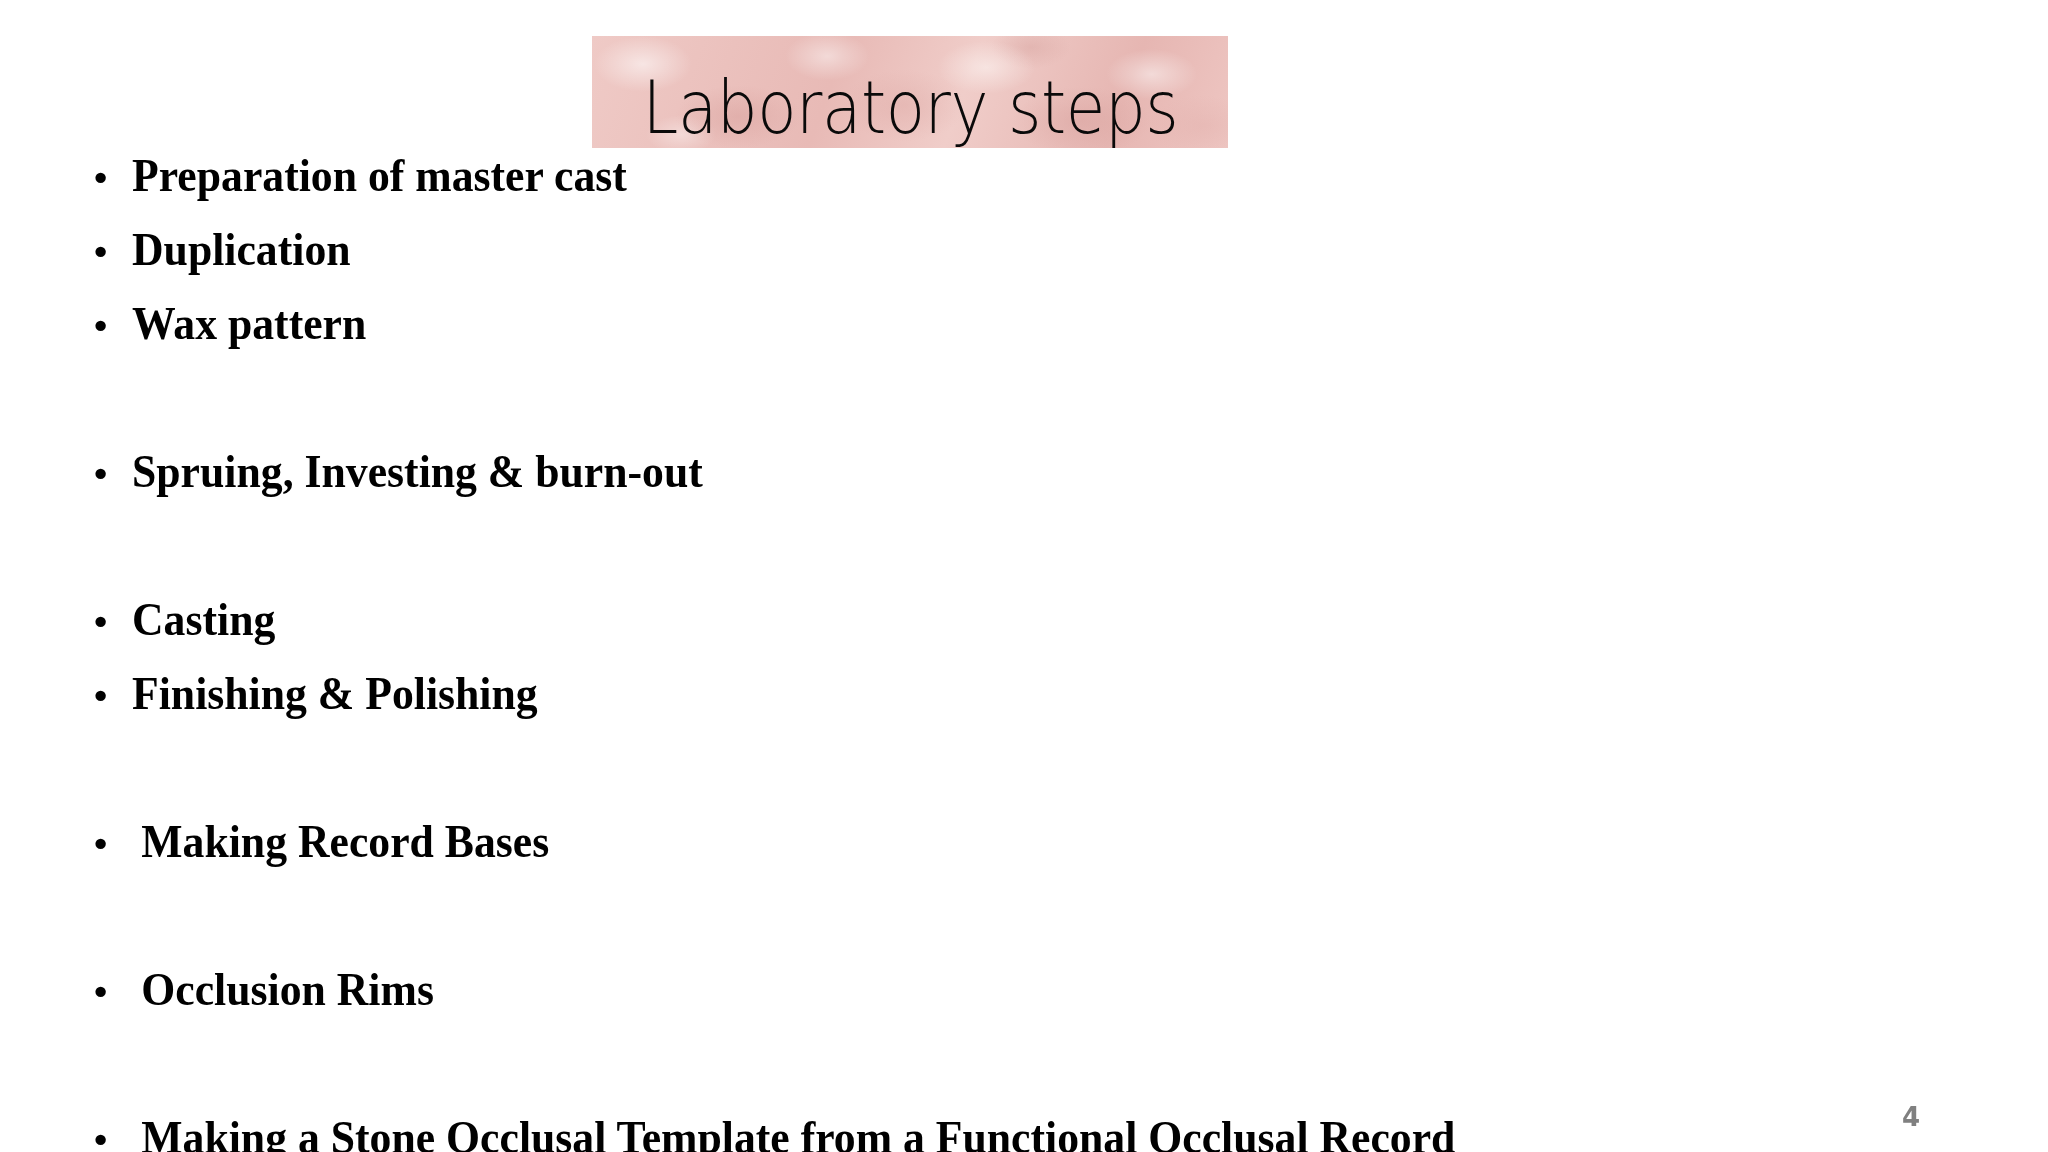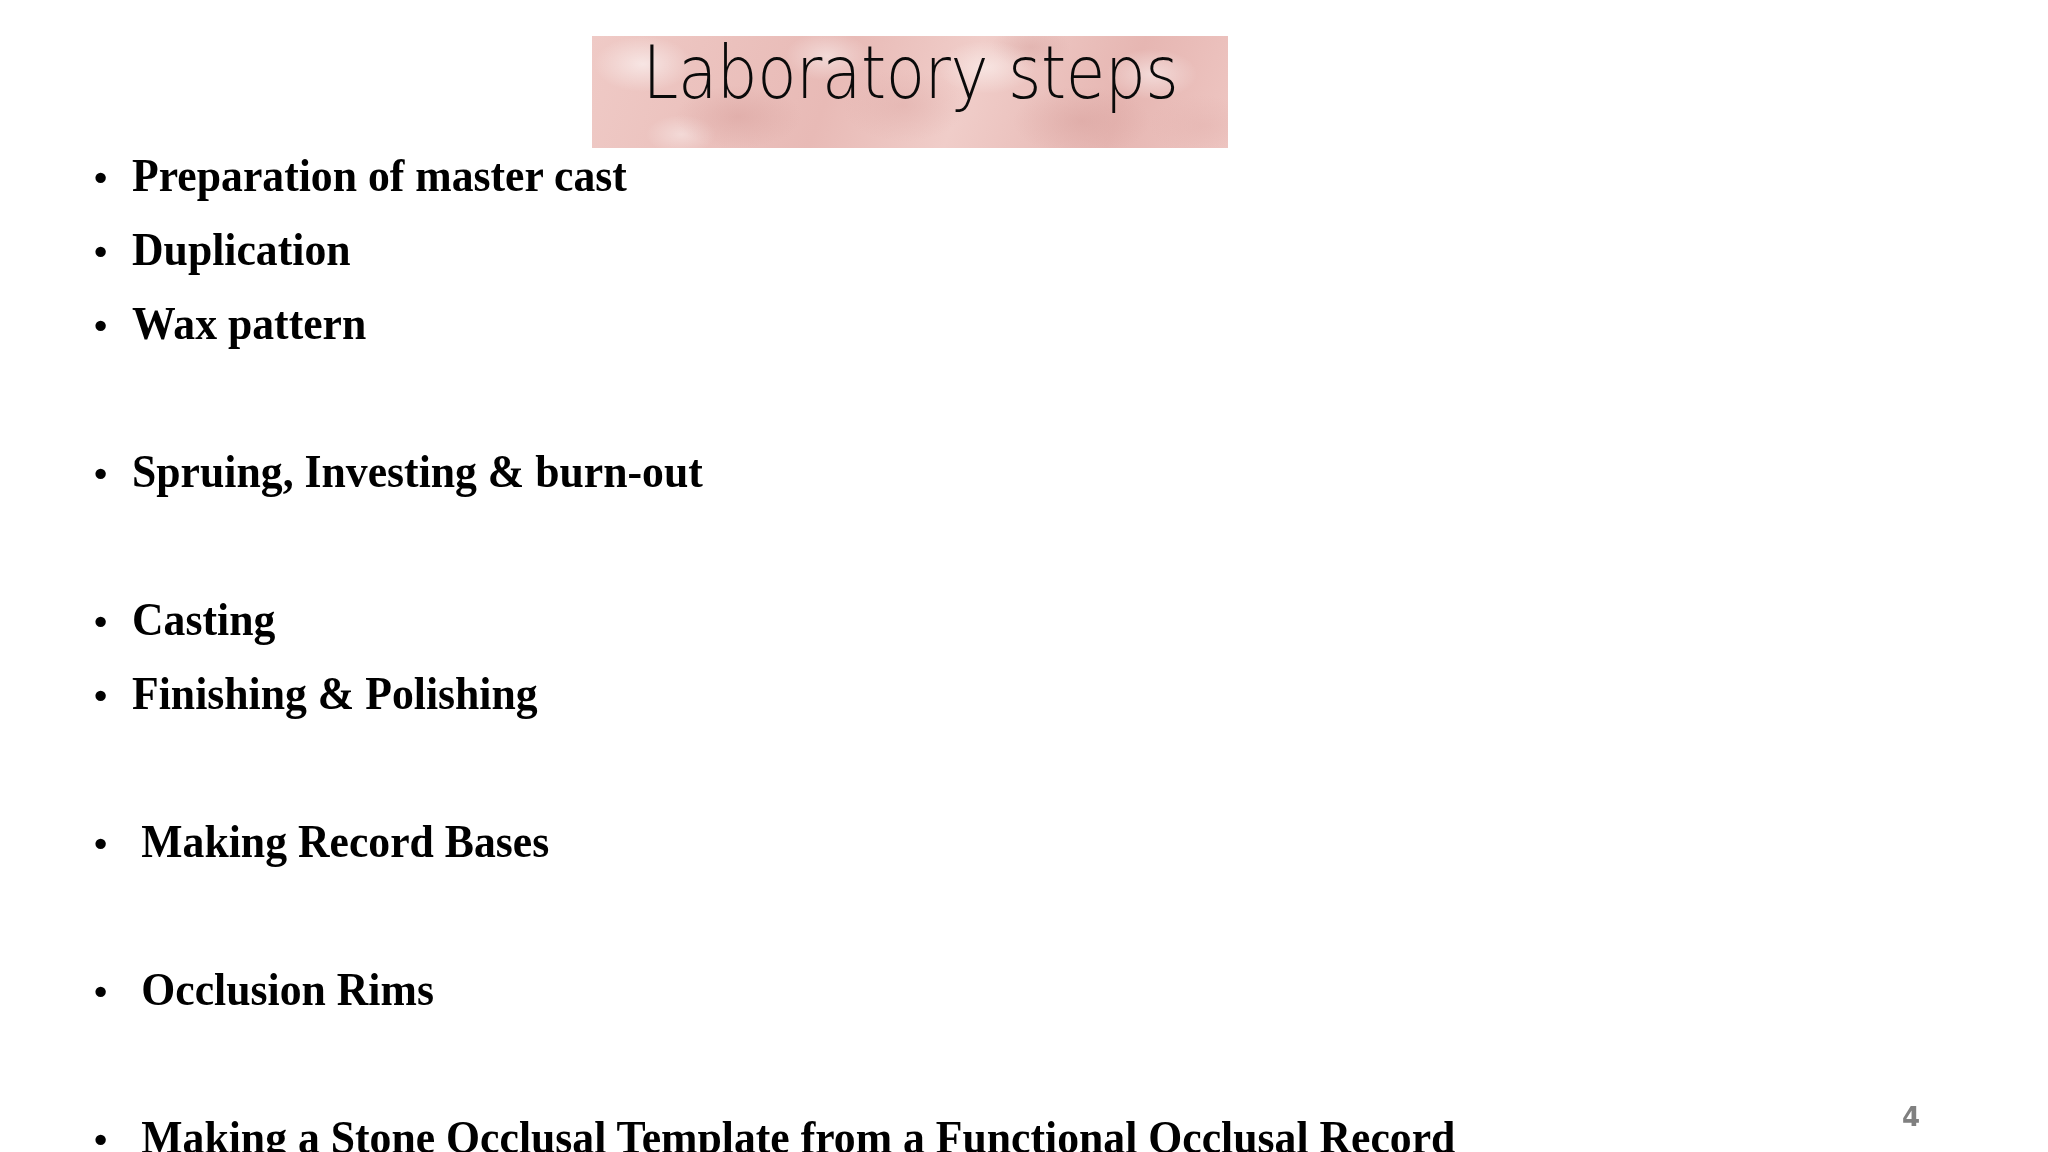--- a/index.html
+++ b/index.html
@@ -36,21 +36,21 @@
       radial-gradient(ellipse 60px 35px at 37% 18%, rgba(255,255,255,0.45) 0%, rgba(255,255,255,0) 70%),
       radial-gradient(ellipse 85px 50px at 49% 62%, rgba(222,170,166,0.45) 0%, rgba(222,170,166,0) 72%),
       radial-gradient(ellipse 70px 38px at 62% 28%, rgba(255,252,250,0.50) 0%, rgba(255,252,250,0) 70%),
       radial-gradient(ellipse 95px 48px at 77% 76%, rgba(214,158,154,0.45) 0%, rgba(214,158,154,0) 72%),
       radial-gradient(ellipse 65px 36px at 88% 34%, rgba(255,255,255,0.48) 0%, rgba(255,255,255,0) 70%),
       radial-gradient(ellipse 75px 42px at 96% 80%, rgba(226,176,172,0.42) 0%, rgba(226,176,172,0) 72%),
       radial-gradient(ellipse 50px 28px at 14% 88%, rgba(255,255,255,0.38) 0%, rgba(255,255,255,0) 70%),
       radial-gradient(ellipse 55px 30px at 69% 10%, rgba(208,152,148,0.35) 0%, rgba(208,152,148,0) 72%),
       linear-gradient(110deg, #efcac6 0%, #e8bab6 38%, #f0cdc9 58%, #e6b6b2 82%, #eec6c2 100%);
     display: flex;
-    align-items: flex-start;
+    align-items: flex-end;
     justify-content: center;
   }
 
   .title-text {
     font-family: "DejaVu Sans", sans-serif;
     font-weight: 300;
     font-size: 73px;
     line-height: 1;
     color: #0a0a0a;
     letter-spacing: -0.5px;

